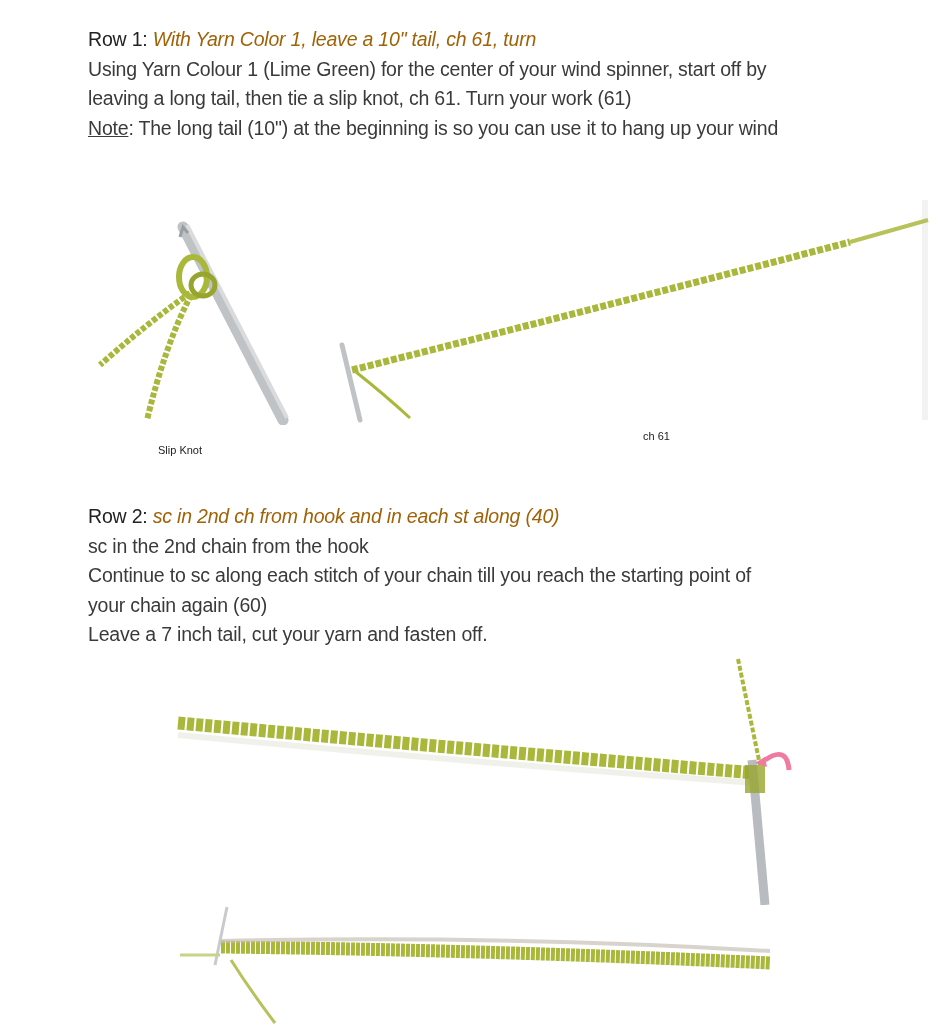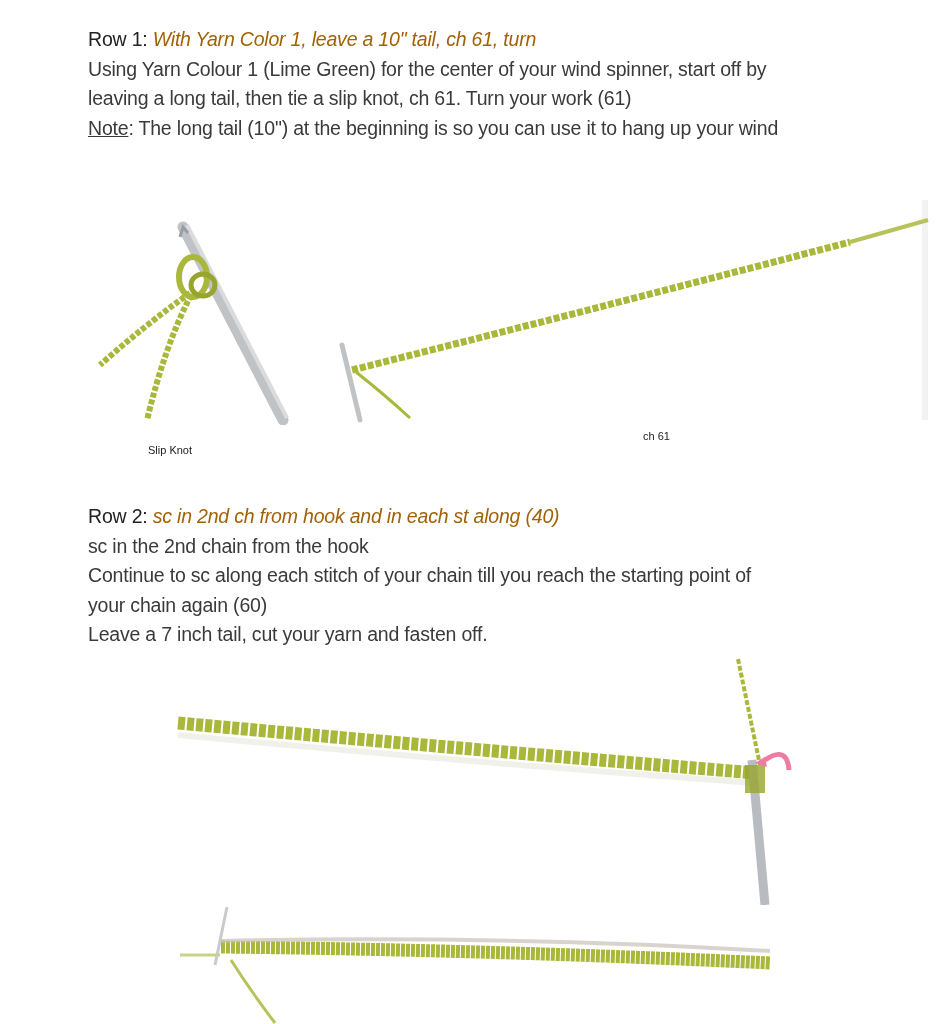--- a/index.html
+++ b/index.html
@@ -29,21 +29,21 @@
 <svg style="left:95px;top:215px;" width="215" height="210" viewBox="0 0 215 210">
   <rect width="215" height="210" fill="#ffffff"></rect>
   <line x1="88" y1="12" x2="188" y2="205" stroke="#c0c3c6" stroke-width="11" stroke-linecap="round"></line>
   <line x1="92" y1="10" x2="192" y2="203" stroke="#d9dbdd" stroke-width="4"></line>
   <path d="M85 22 l3 -10 l5 6" stroke="#9a9ea2" stroke-width="3" fill="none"></path>
   <ellipse cx="98" cy="62" rx="14" ry="20" fill="none" stroke="#a9b83a" stroke-width="6"></ellipse>
   <ellipse cx="108" cy="70" rx="12" ry="11" fill="none" stroke="#97a52e" stroke-width="5"></ellipse>
   <path d="M95 78 Q50 110 5 150" stroke="#a9b83a" stroke-width="6" fill="none" stroke-dasharray="5 2"></path>
   <path d="M96 80 Q70 130 52 205" stroke="#a9b83a" stroke-width="6" fill="none" stroke-dasharray="5 2"></path>
 </svg>
-<div class="caption" style="left:148px;top:444px;">Slip Knot</div>
+<div class="caption" style="left:158px;top:444px;">Slip Knot</div>
 
 <svg style="left:330px;top:200px;" width="600" height="225" viewBox="0 0 600 225">
   <rect width="600" height="225" fill="#ffffff"></rect>
   <rect x="592" y="0" width="6" height="220" fill="#f2f2f2"></rect>
   <line x1="12" y1="145" x2="30" y2="220" stroke="#c0c3c6" stroke-width="5" stroke-linecap="round"></line>
   <path d="M22 170 Q300 100 520 42" stroke="#a9b83a" stroke-width="7" fill="none" stroke-dasharray="6 2"></path>
   <path d="M520 42 L598 20" stroke="#b7c25a" stroke-width="4" fill="none"></path>
   <path d="M26 172 Q55 195 80 218" stroke="#a9b83a" stroke-width="3" fill="none"></path>
 </svg>
 <div class="caption" style="left:607px;top:430px;margin-left:36px;">ch 61</div>

